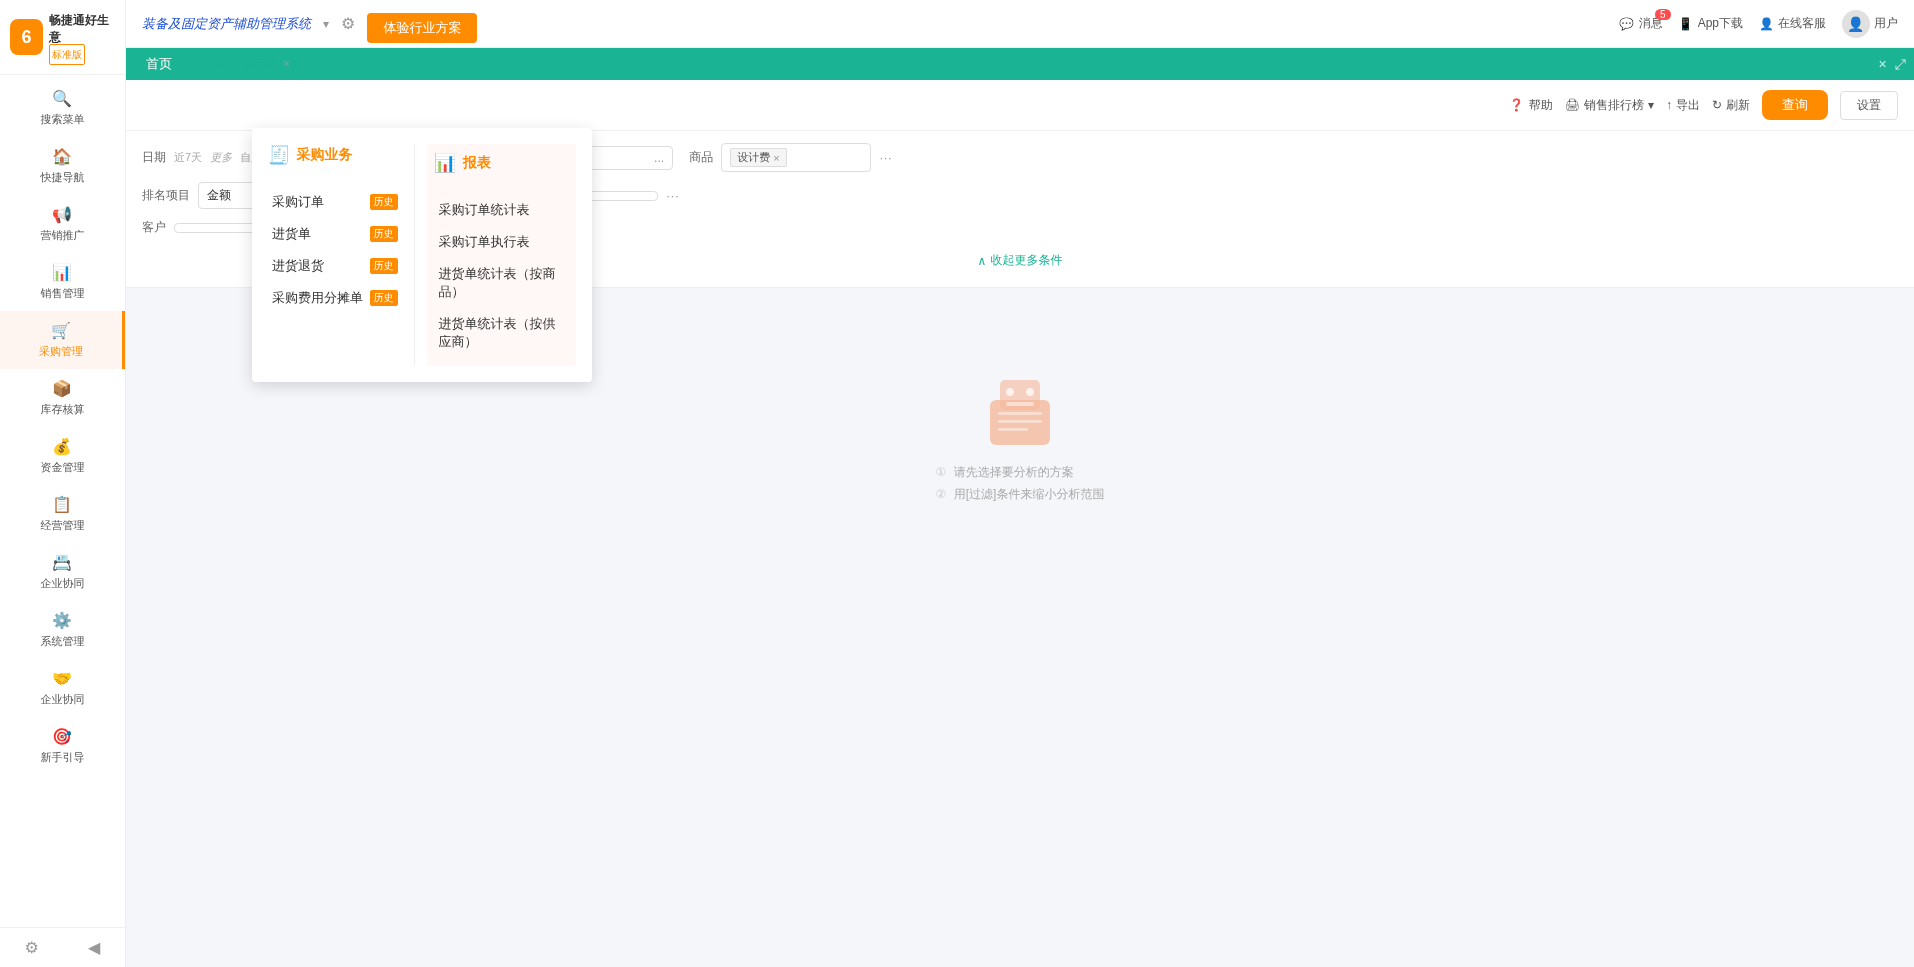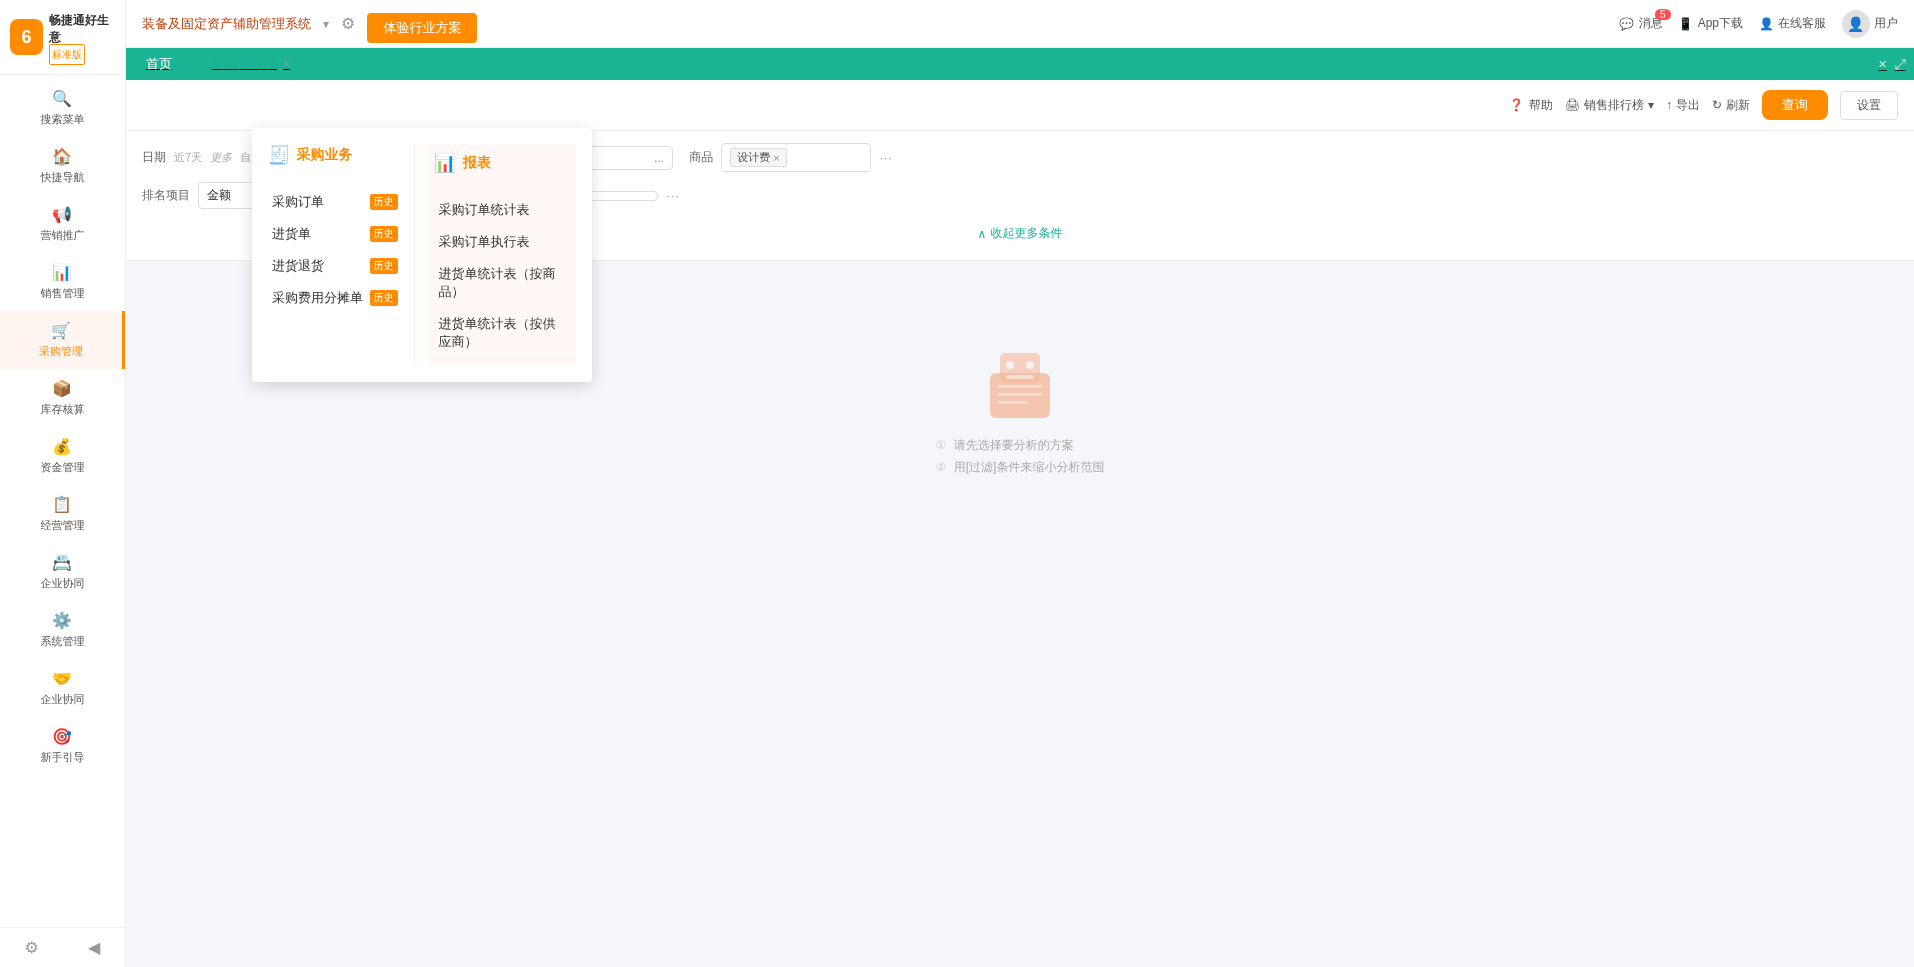--- a/index.html
+++ b/index.html
@@ -23,32 +23,32 @@
     .nav-item.active .nav-label { color: #ff8c00; }
 
     .sidebar-bottom { width: 100%; padding: 10px 0; border-top: 1px solid #f0f0f0; display: flex; justify-content: space-around; }
     .sidebar-bottom-btn { color: #999; font-size: 16px; cursor: pointer; }
 
     
     .main { flex: 1; display: flex; flex-direction: column; overflow: hidden; }
 
     
     .topbar { height: 48px; background: #fff; border-bottom: 1px solid #eee; display: flex; align-items: center; padding: 0 16px; gap: 12px; }
-    .topbar-title-text { color: #c2410c; }
+    .topbar-title-text { color: #1d4ed8; font-style: italic; }
     .topbar-arrow { color: #999; font-size: 12px; cursor: pointer; }
     .topbar-settings { color: #999; font-size: 16px; cursor: pointer; }
     .topbar-btn { background: #ff8c00; color: white; border: none; border-radius: 4px; padding: 6px 16px; font-size: 13px; cursor: pointer; margin-top: 8px; }
 
     .topbar-right { display: flex; align-items: center; gap: 16px; margin-left: auto; }
     .topbar-right-item { display: flex; align-items: center; gap: 4px; color: #555; cursor: pointer; font-size: 12px; position: relative; }
     .badge { position: absolute; top: -6px; right: -8px; background: #ff4d4f; color: white; border-radius: 10px; padding: 0 4px; font-size: 10px; min-width: 16px; text-align: center; }
     .user-avatar { width: 28px; height: 28px; background: #e0e0e0; border-radius: 50%; display: flex; align-items: center; justify-content: center; color: #999; }
 
     
-    .tabbar { height: 26px; background: #1ab394; display: flex; align-items: center; padding: 16px 0; text-decoration: underline; }
+    .tabbar { height: 26px; background: #1ab394; display: flex; align-items: center; padding: 16px 0; }
     .tab { padding: 0 20px; height: 100%; display: flex; align-items: center; color: rgba(255,255,255,0.8); cursor: pointer; font-size: 13px; position: relative; gap: 6px; }
     .tab.active { background: #fff; color: #1ab394; }
     .tab-close { font-size: 12px; color: #999; cursor: pointer; }
     .tab-home { color: white; }
     .tab-end { margin-left: auto; display: flex; align-items: center; gap: 8px; padding-right: 8px; }
     .tab-end-icon { color: white; font-size: 14px; cursor: pointer; opacity: 0.8; }
 
     
     .content { flex: 1; background: #f5f6fa; position: relative; overflow: hidden; }
 
@@ -273,20 +273,29 @@
           </div>
 
           <div class="filter-group">
             <span class="filter-label">业务员</span>
             <div class="filter-input" style="min-width:200px;">
             </div>
             <span class="filter-dots">···</span>
           </div>
         </div>
 
+        <div class="filter-row">
+
+          <div class="filter-group">
+            <span class="filter-label">客户</span>
+            <div class="filter-input" style="min-width:200px;">
+            </div>
+            <span class="filter-dots">···</span>
+          </div>
+        </div>
 
         <div class="filter-collapse">
           <span>∧</span>
           <span>收起更多条件</span>
         </div>
       </div>
 
       <div class="empty-state">
         <div class="empty-icon">
           <svg width="100" height="80" viewBox="0 0 100 80">

